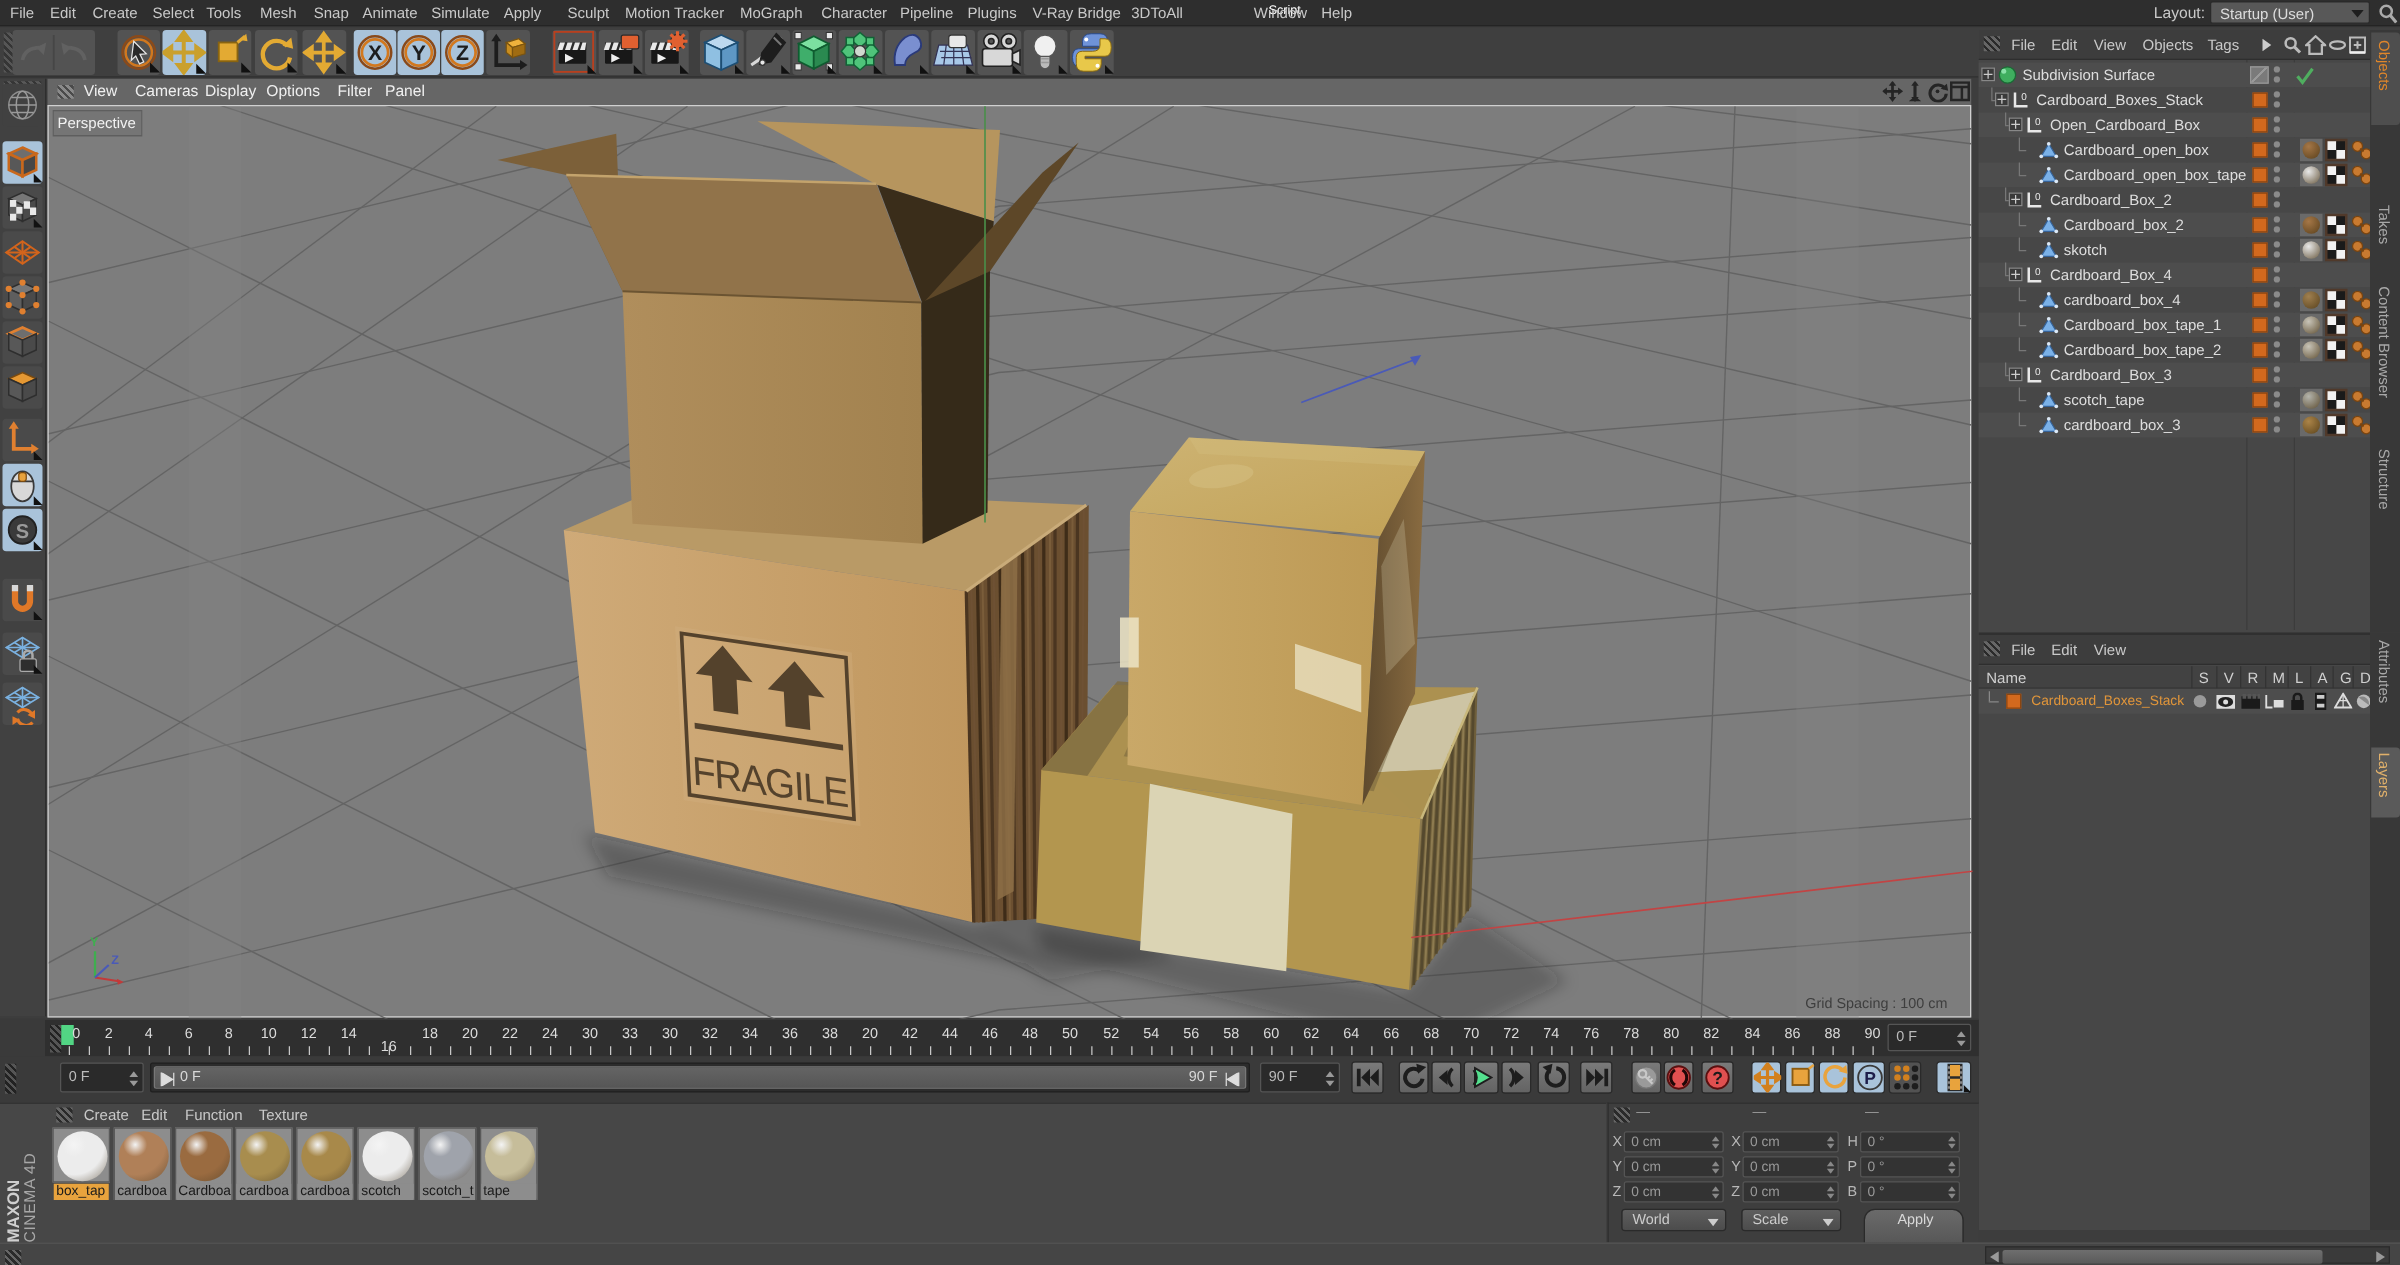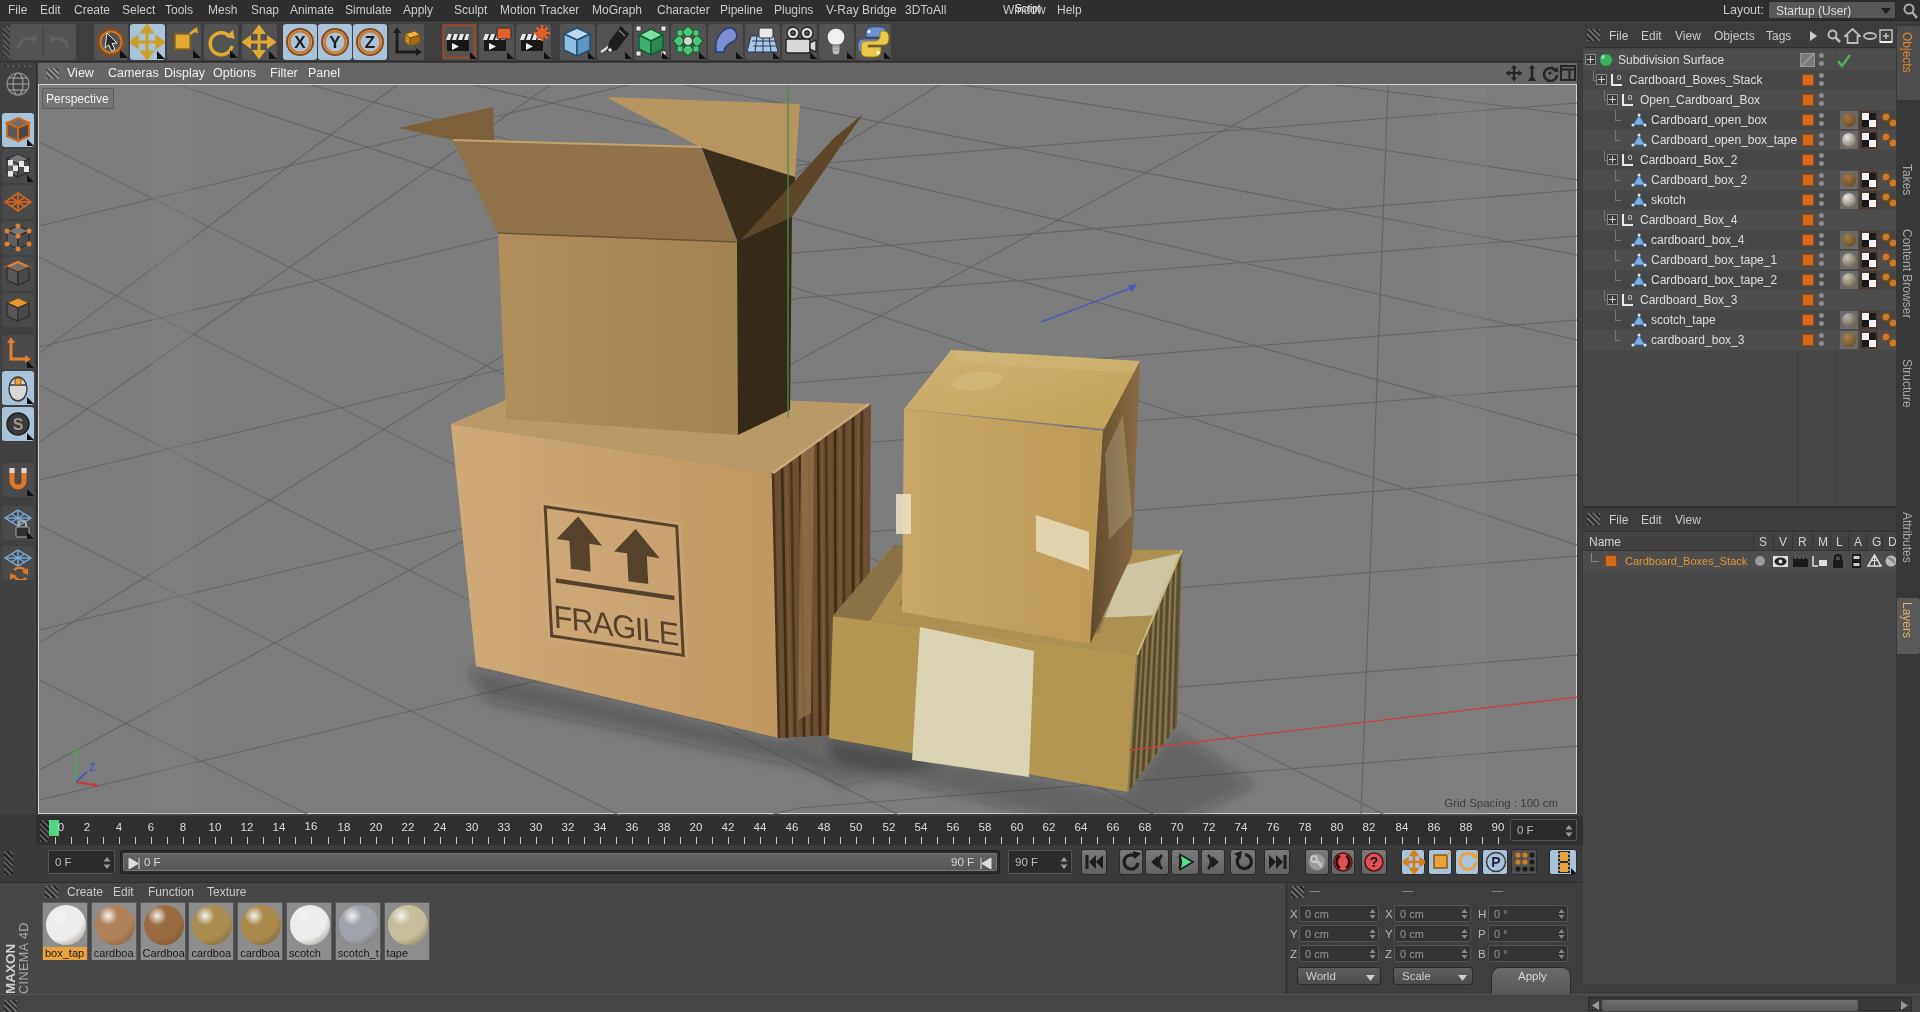--- a/index.html
+++ b/index.html
@@ -1028,21 +1028,21 @@
 <div class="abs" style="left:4px;top:4px;width:9px;height:22px;background:repeating-linear-gradient(45deg,#555 0 2px,#222 2px 4px)"></div>
 <div class="abs" style="left:13px;top:4px;width:10px;height:16px;background:#52d584"></div>
 <span class="txt" style="left:25px;top:5px;font-size:11.5px;color:#dcdcdc;transform:translateX(-50%)">0</span>
 <span class="txt" style="left:51px;top:5px;font-size:11.5px;color:#dcdcdc;transform:translateX(-50%)">2</span>
 <span class="txt" style="left:83px;top:5px;font-size:11.5px;color:#dcdcdc;transform:translateX(-50%)">4</span>
 <span class="txt" style="left:115px;top:5px;font-size:11.5px;color:#dcdcdc;transform:translateX(-50%)">6</span>
 <span class="txt" style="left:147px;top:5px;font-size:11.5px;color:#dcdcdc;transform:translateX(-50%)">8</span>
 <span class="txt" style="left:179px;top:5px;font-size:11.5px;color:#dcdcdc;transform:translateX(-50%)">10</span>
 <span class="txt" style="left:211px;top:5px;font-size:11.5px;color:#dcdcdc;transform:translateX(-50%)">12</span>
 <span class="txt" style="left:243px;top:5px;font-size:11.5px;color:#dcdcdc;transform:translateX(-50%)">14</span>
-<span class="txt" style="left:275px;top:4px;font-size:11.5px;color:#dcdcdc;transform:translateX(-50%)">16</span>
+<span class="txt" style="left:275px;top:16px;font-size:11.5px;color:#dcdcdc;transform:translateX(-50%)">16</span>
 <span class="txt" style="left:308px;top:5px;font-size:11.5px;color:#dcdcdc;transform:translateX(-50%)">18</span>
 <span class="txt" style="left:340px;top:5px;font-size:11.5px;color:#dcdcdc;transform:translateX(-50%)">20</span>
 <span class="txt" style="left:372px;top:5px;font-size:11.5px;color:#dcdcdc;transform:translateX(-50%)">22</span>
 <span class="txt" style="left:404px;top:5px;font-size:11.5px;color:#dcdcdc;transform:translateX(-50%)">24</span>
 <span class="txt" style="left:436px;top:5px;font-size:11.5px;color:#dcdcdc;transform:translateX(-50%)">30</span>
 <span class="txt" style="left:468px;top:5px;font-size:11.5px;color:#dcdcdc;transform:translateX(-50%)">33</span>
 <span class="txt" style="left:500px;top:5px;font-size:11.5px;color:#dcdcdc;transform:translateX(-50%)">30</span>
 <span class="txt" style="left:532px;top:5px;font-size:11.5px;color:#dcdcdc;transform:translateX(-50%)">32</span>
 <span class="txt" style="left:564px;top:5px;font-size:11.5px;color:#dcdcdc;transform:translateX(-50%)">34</span>
 <span class="txt" style="left:596px;top:5px;font-size:11.5px;color:#dcdcdc;transform:translateX(-50%)">36</span>
@@ -1301,21 +1301,21 @@
 </div>
   </div>
 <div class="abs" style="left:0;top:882px;width:1285px;height:112px;background:#474747;border-top:1px solid #2e2e2e">
 <span class="txt" style="left:3px;top:111px;font-size:13.5px;font-weight:bold;color:#cfcfcf;transform:rotate(-90deg);transform-origin:0 0">MAXON</span>
 <span class="txt" style="left:17px;top:111px;font-size:12.5px;color:#a8a8a8;transform:rotate(-90deg);transform-origin:0 0;letter-spacing:0.5px">CINEMA 4D</span>
 <div class="abs" style="left:45px;top:3px;width:13px;height:12px;background:repeating-linear-gradient(45deg,#666 0 2px,#2a2a2a 2px 4px)"></div>
 <span class="txt" style="left:67px;top:2px;font-size:12px;color:#c9c9c9">Create</span>
 <span class="txt" style="left:113px;top:2px;font-size:12px;color:#c9c9c9">Edit</span>
 <span class="txt" style="left:148px;top:2px;font-size:12px;color:#c9c9c9">Function</span>
 <span class="txt" style="left:207px;top:2px;font-size:12px;color:#c9c9c9">Texture</span>
-<div class="abs" style="left:42px;top:19px;width:46px;height:58px;background:#8d8d8d;border:1px solid #5a5a5a">
+<div class="abs" style="left:42px;top:19px;width:46px;height:44px;background:#8d8d8d;border:1px solid #5a5a5a">
 <div class="abs" style="left:3px;top:2px;width:40px;height:40px;border-radius:50%;background:radial-gradient(circle at 33% 27%,rgba(255,255,255,.9) 0%,#ececec 24%,#ececec 60%,#4a3b24 125%)"></div>
 <div class="abs" style="left:0;top:44px;width:44px;height:13px;background:#e8a33d;overflow:hidden">
         <span class="txt" style="left:2px;top:0px;font-size:11px;color:#1a1a1a">box_tap</span>
       </div>
 </div>
 <div class="abs" style="left:90.8px;top:19px;width:46px;height:58px;background:#8d8d8d;border:1px solid #5a5a5a">
 <div class="abs" style="left:3px;top:2px;width:40px;height:40px;border-radius:50%;background:radial-gradient(circle at 33% 27%,rgba(255,255,255,.9) 0%,#b08058 24%,#b08058 60%,#4a3b24 125%)"></div>
 <div class="abs" style="left:0;top:44px;width:44px;height:13px;background:#8d8d8d;overflow:hidden">
         <span class="txt" style="left:2px;top:0px;font-size:11px;color:#1a1a1a">cardboa</span>
       </div>

